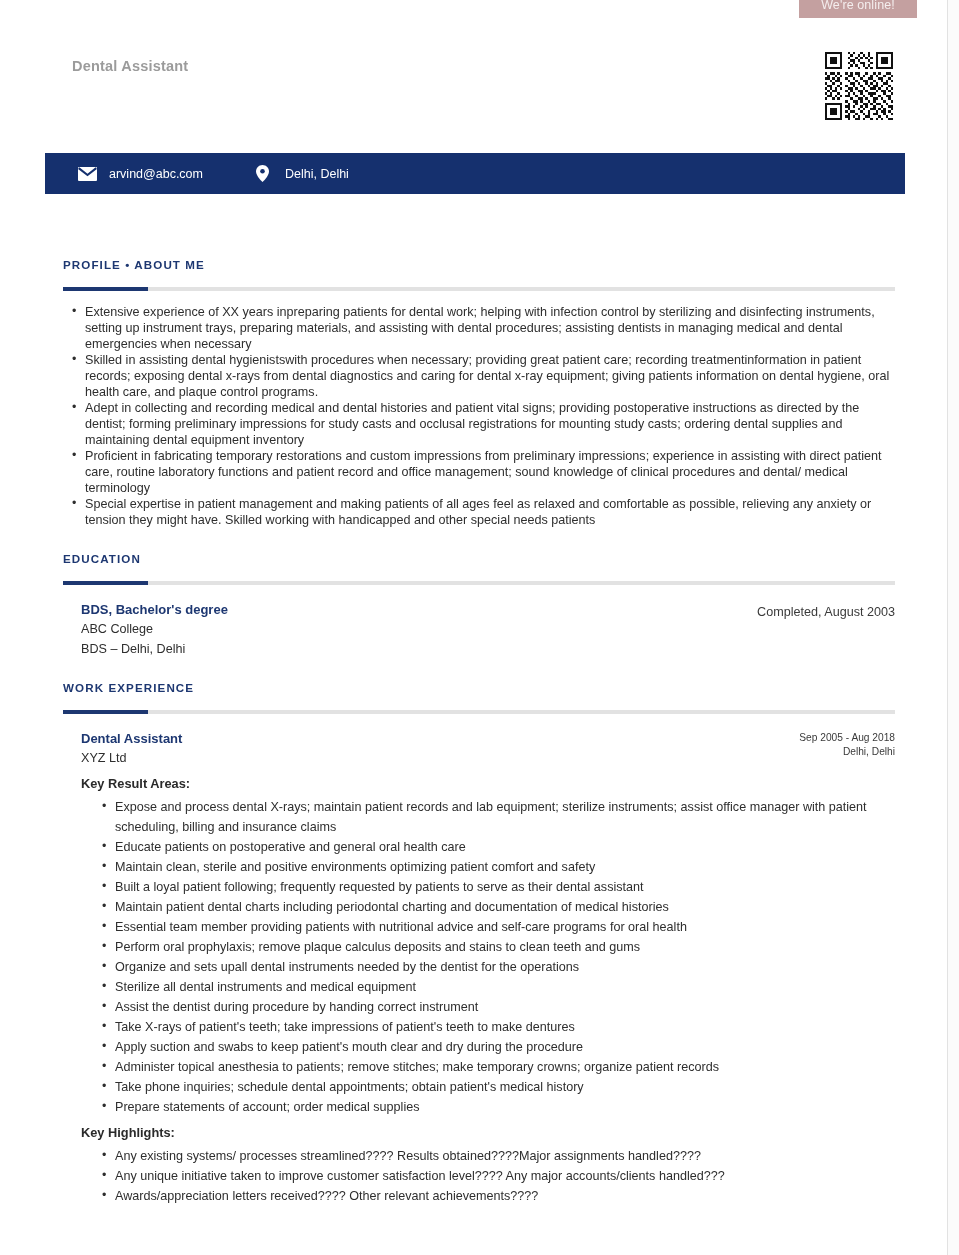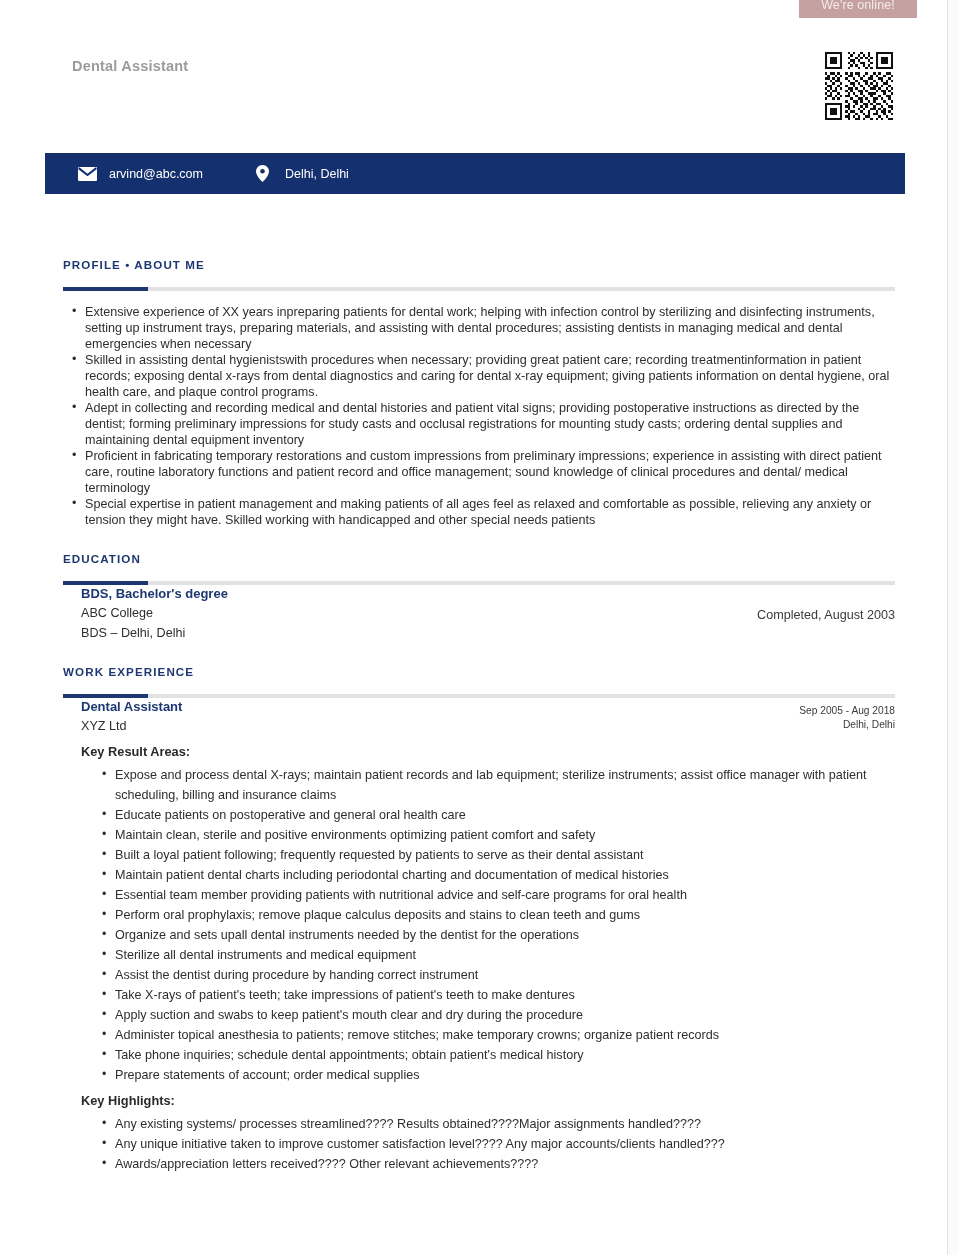--- a/index.html
+++ b/index.html
@@ -157,21 +157,22 @@
     left: 9px;
     top: -1px;
     color: #2e2e2e;
     font-size: 12.5px;
   }
 
   
   .entry {
     display: flex;
     justify-content: space-between;
-    align-items: center;
+    align-items: flex-start;
+    margin-top: 16px;
     padding-left: 18px;
   }
   .entry-left { flex: 1 1 auto; }
   .entry-right {
     text-align: right;
     flex: 0 0 auto;
     padding-top: 1px;
   }
   .entry-title {
     color: #1d3771;

